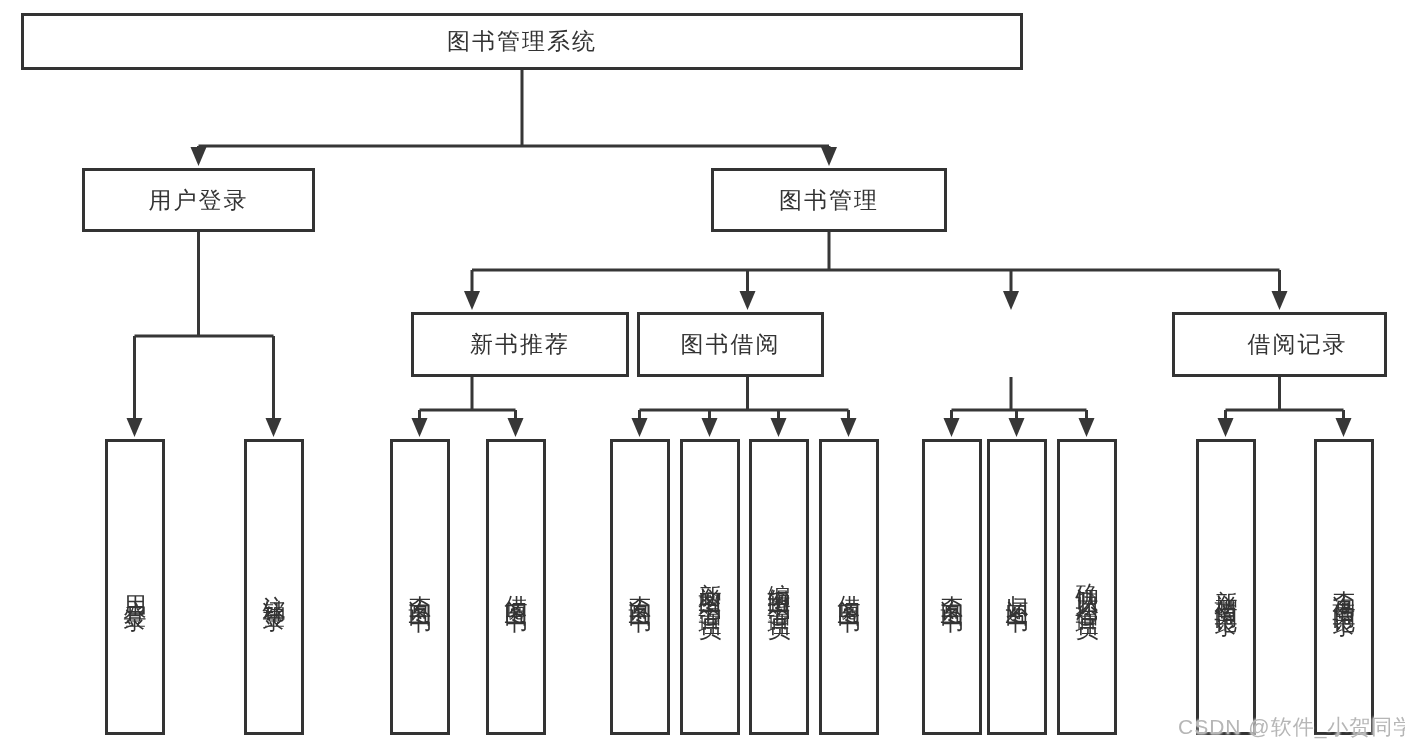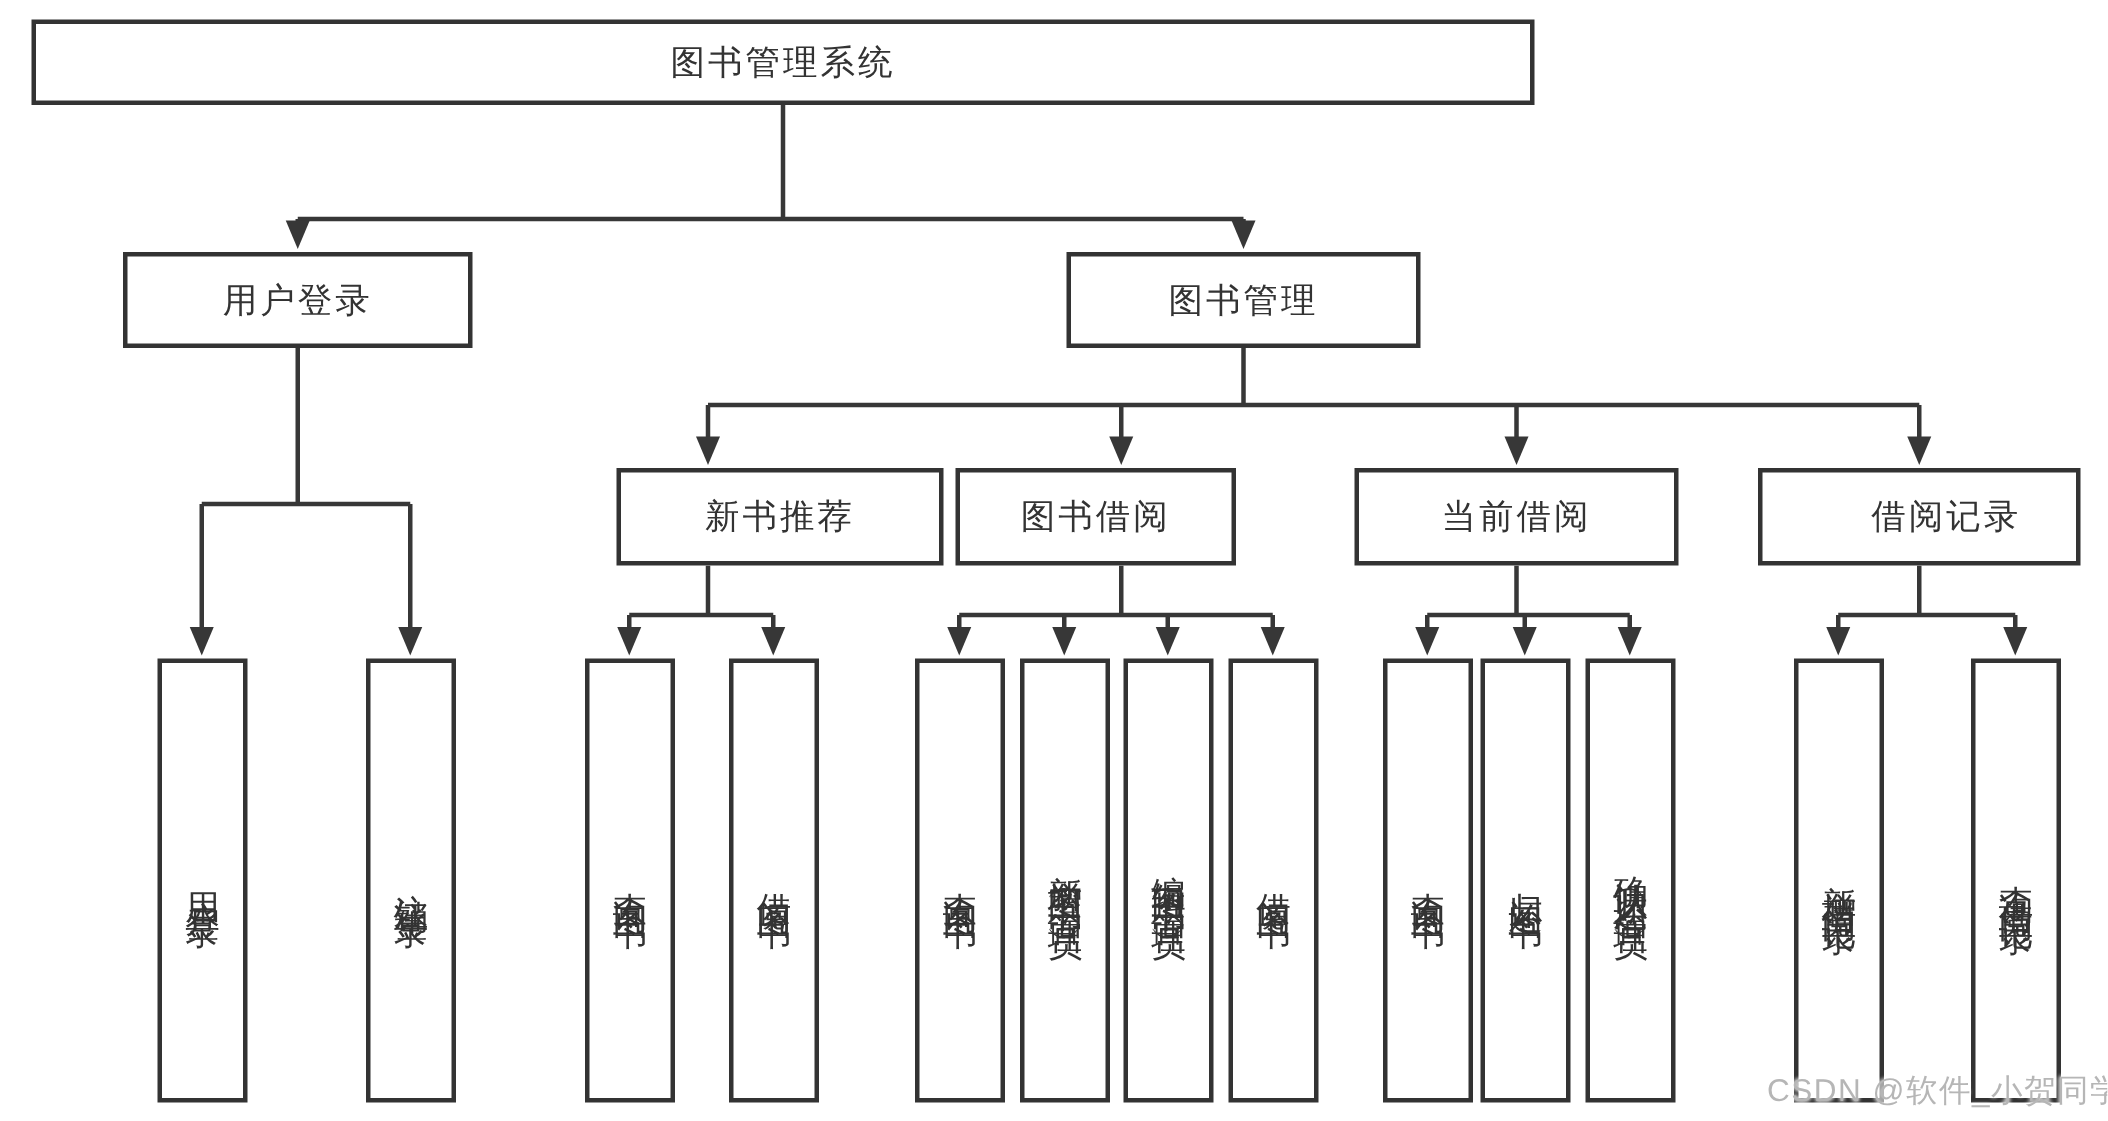--- a/index.html
+++ b/index.html
@@ -85,23 +85,20 @@
   <div class="box h b-bookmgmt">
     <span>图书管理</span>
   </div>
 
   <div class="box h b-newrec">
     <span>新书推荐</span>
   </div>
   <div class="box h b-borrow">
     <span>图书借阅</span>
   </div>
-  <div class="box h b-current">
-    <span>当前借阅</span>
-  </div>
   <div class="box h b-records">
     <span>借阅记录</span>
   </div>
 
   <div class="box leaf l1">
     <span>用户登录</span>
   </div>
   <div class="box leaf l2">
     <span>注销登录</span>
   </div>

